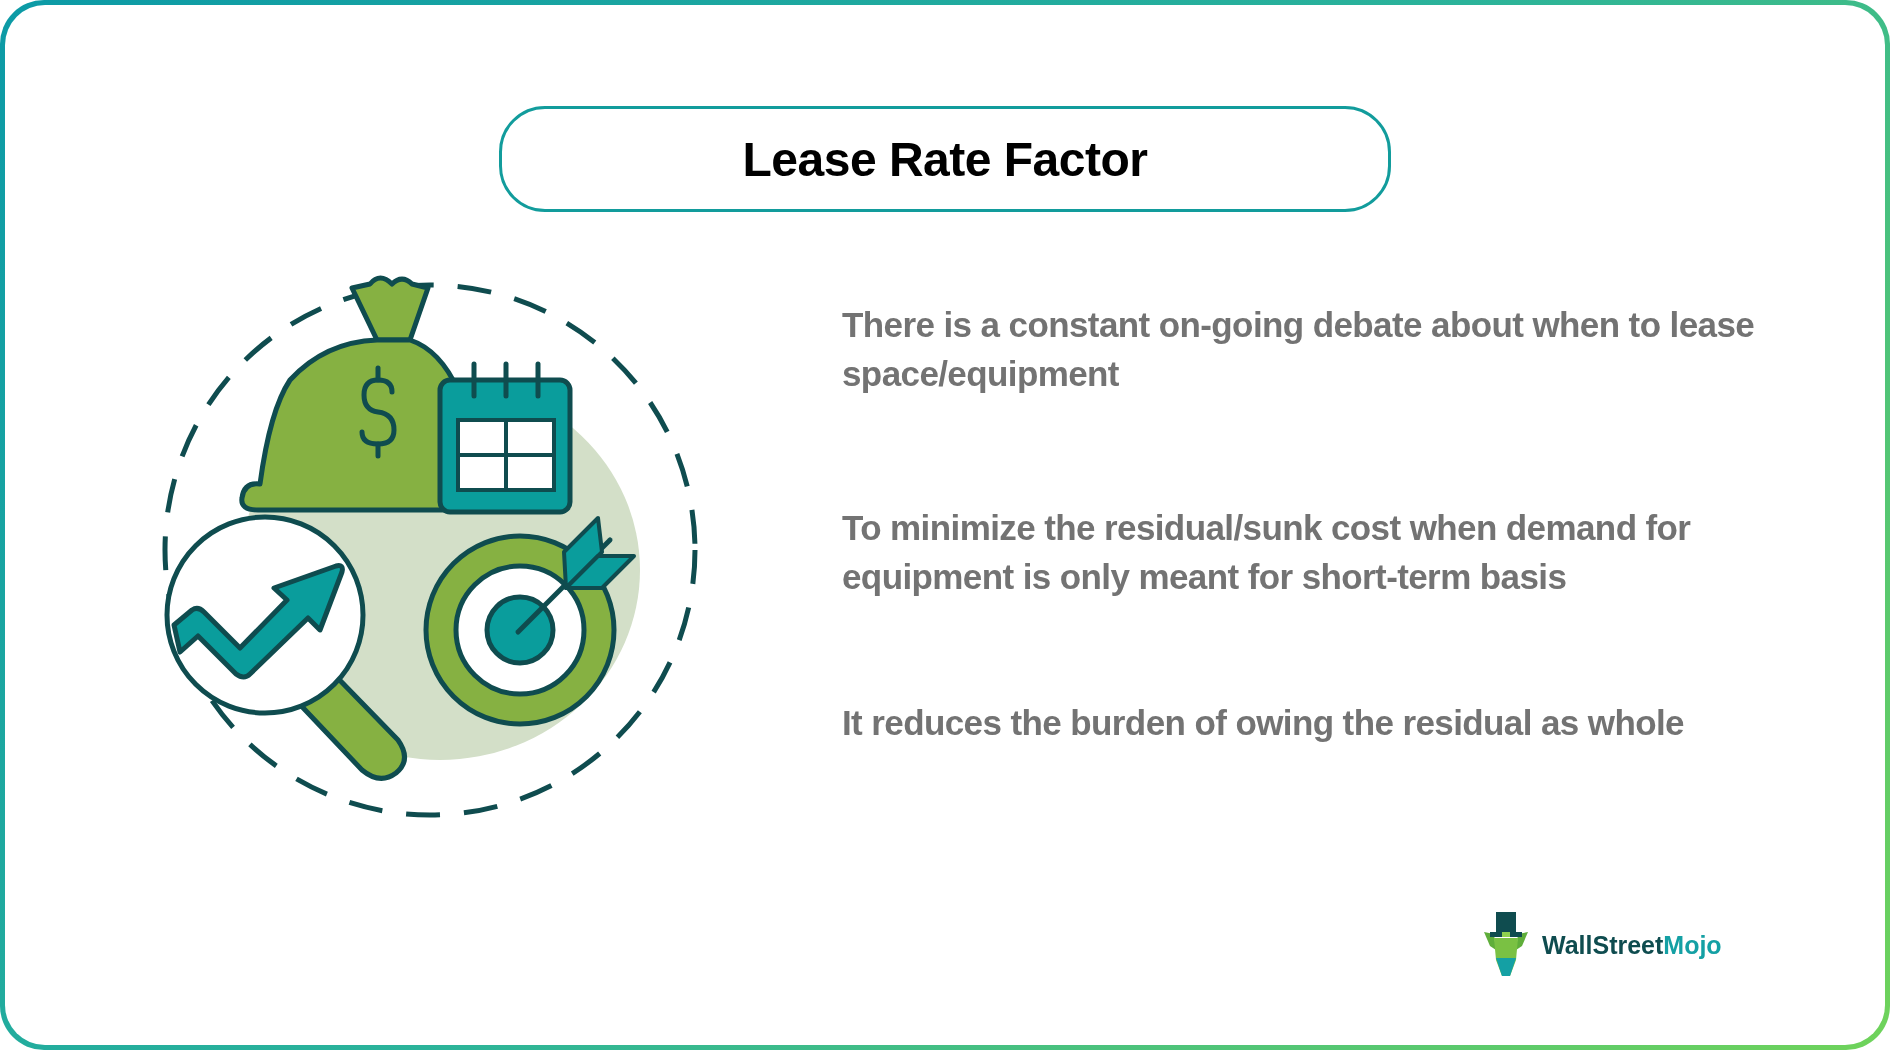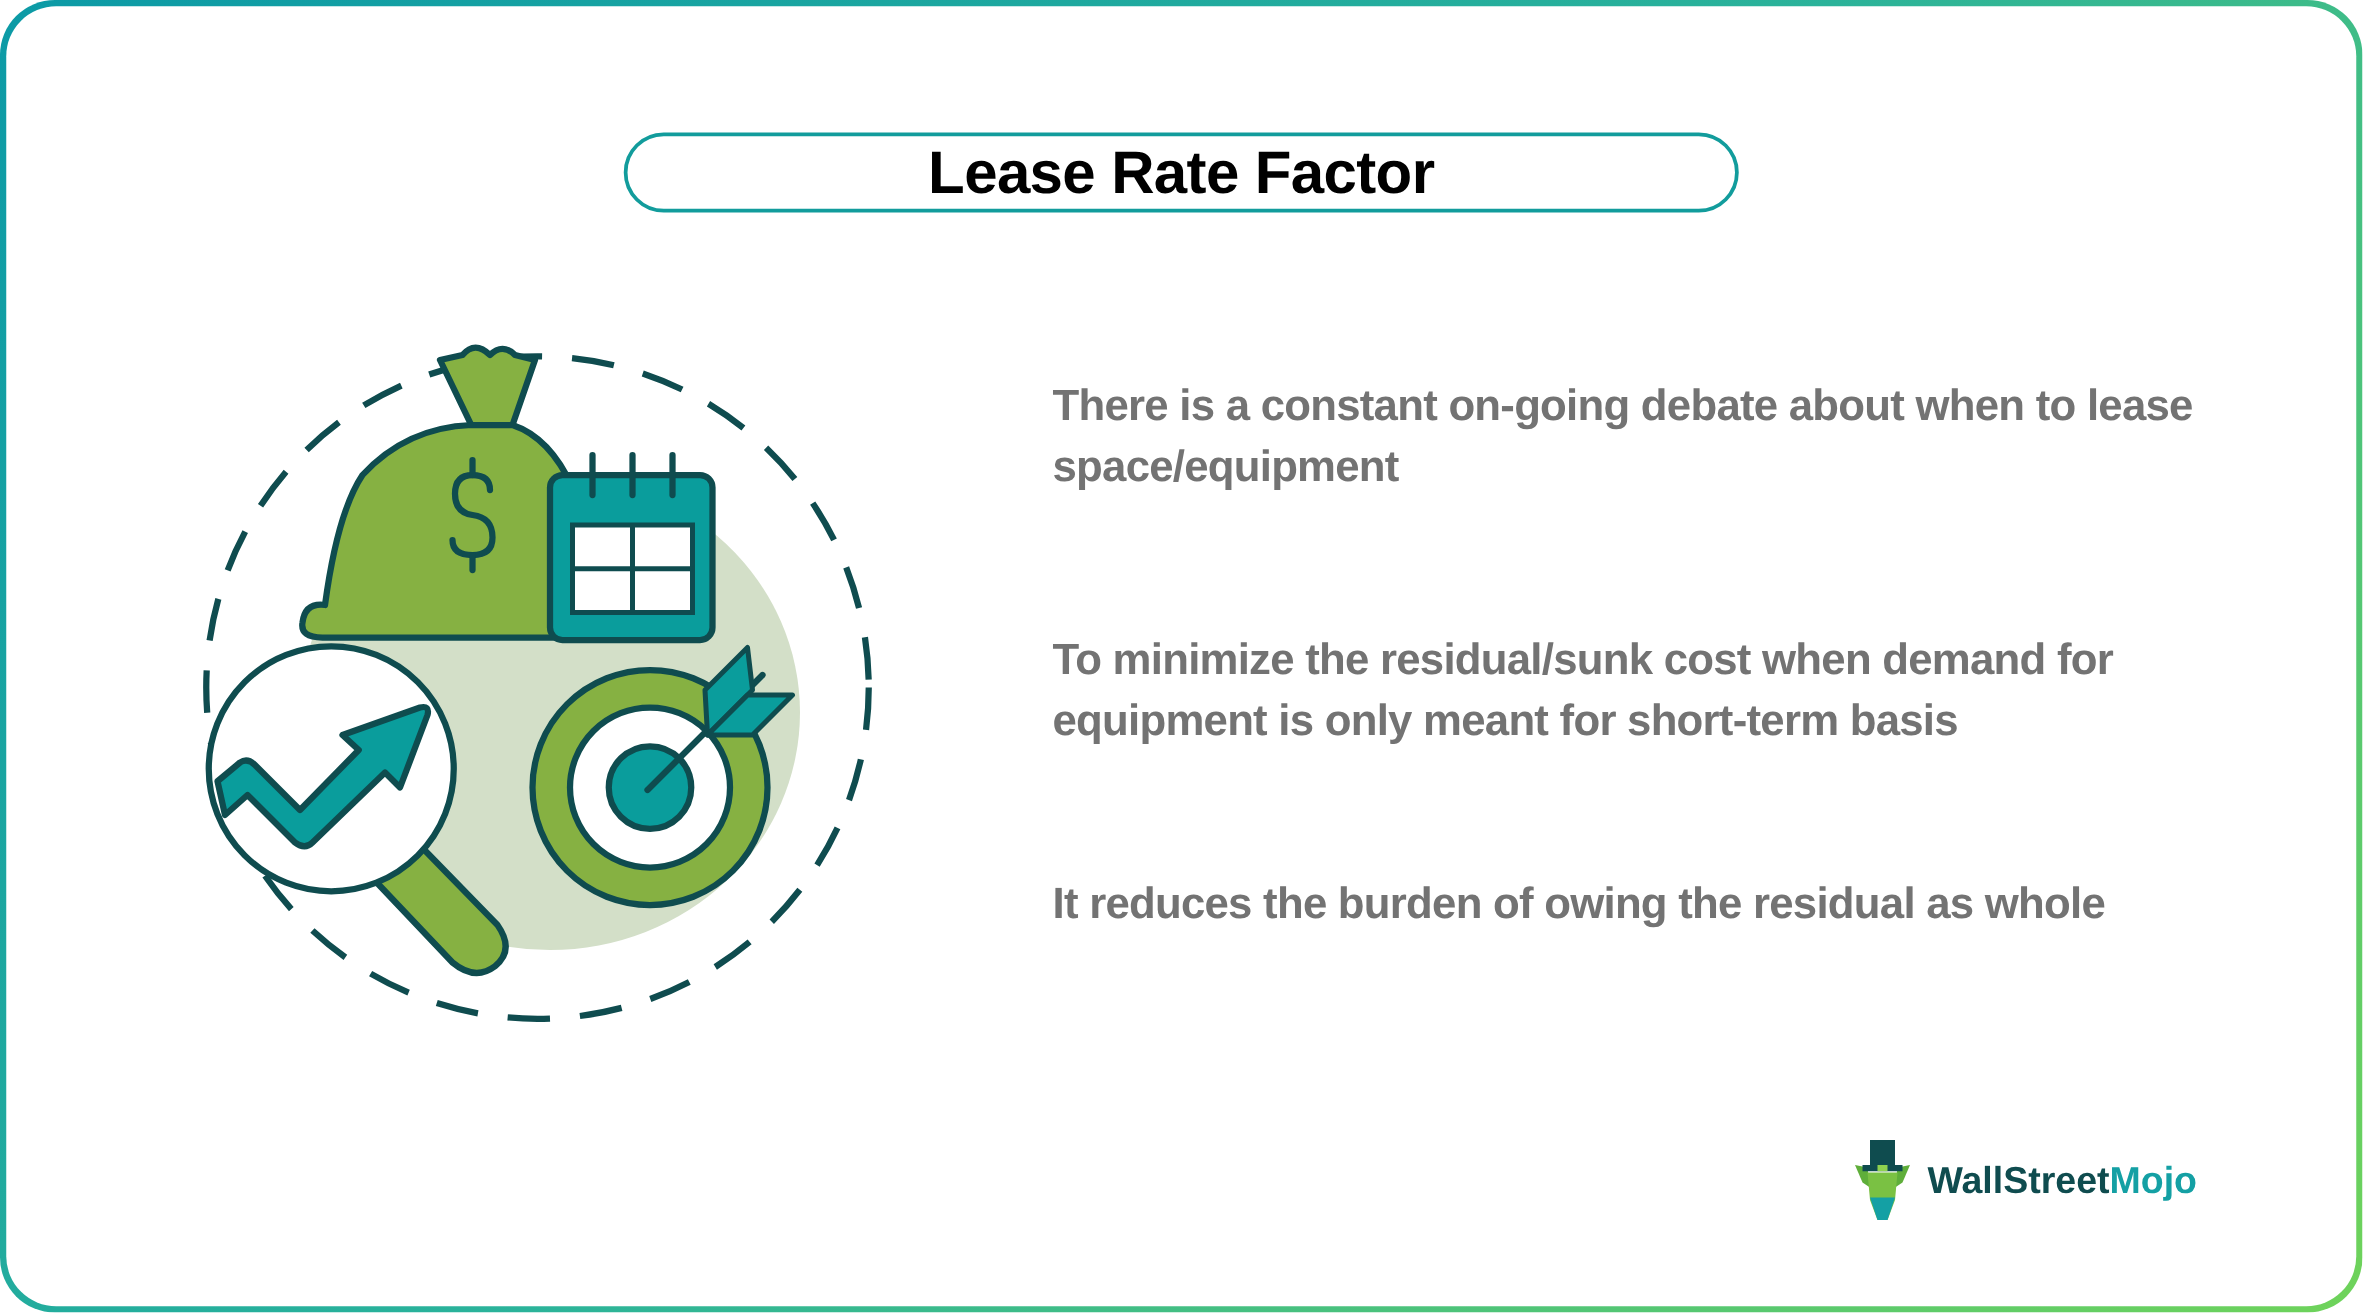--- a/index.html
+++ b/index.html
@@ -1,27 +1,27 @@
 <!DOCTYPE html>
 <html><head>
 <meta charset="utf-8">
 <style>
   html, body { margin:0; padding:0; }
   body { width:1890px; height:1050px; background:#ffffff; position:relative; overflow:hidden; font-family:"Liberation Sans", sans-serif; }
   .frame { position:absolute; left:0; top:0; width:1890px; height:1050px; box-sizing:border-box; border-radius:44px;
     padding:5px; background:linear-gradient(135deg,#0c9aa6 0%,#2bb39a 50%,#6fd35a 100%); }
   .frame-inner { width:100%; height:100%; background:#fff; border-radius:40px; }
-  .title-pill { position:absolute; left:499px; top:106px; width:892px; height:64px; box-sizing:border-box;
+  .title-pill { position:absolute; left:499px; top:106px; width:892px; height:106px; box-sizing:border-box;
     border:3px solid #129c9c; border-radius:46px; display:flex; align-items:center; justify-content:center; background:#fff; }
   .title-pill h1 { margin:0; font-size:48px; font-weight:700; color:#000; letter-spacing:-0.5px; }
   .illus { position:absolute; left:140px; top:270px; width:580px; height:580px; }
   .points { position:absolute; left:842px; top:300px; width:920px; }
   .point { position:absolute; left:0; width:920px; font-size:35px; font-weight:700; color:#737373; line-height:49px; letter-spacing:-0.6px; }
   .logo { position:absolute; left:1480px; top:908px; height:74px; display:flex; align-items:center; }
-  .logo-text { font-size:30px; font-weight:700; margin-left:10px; letter-spacing:0px; }
+  .logo-text { font-size:25px; font-weight:700; margin-left:10px; letter-spacing:0px; }
   .logo-text .a { color:#0f4c4f; }
   .logo-text .b { color:#14a0a4; }
 </style>
 </head>
 <body>
 
 <div class="frame">
     <div class="frame-inner"></div>
   </div>
 

